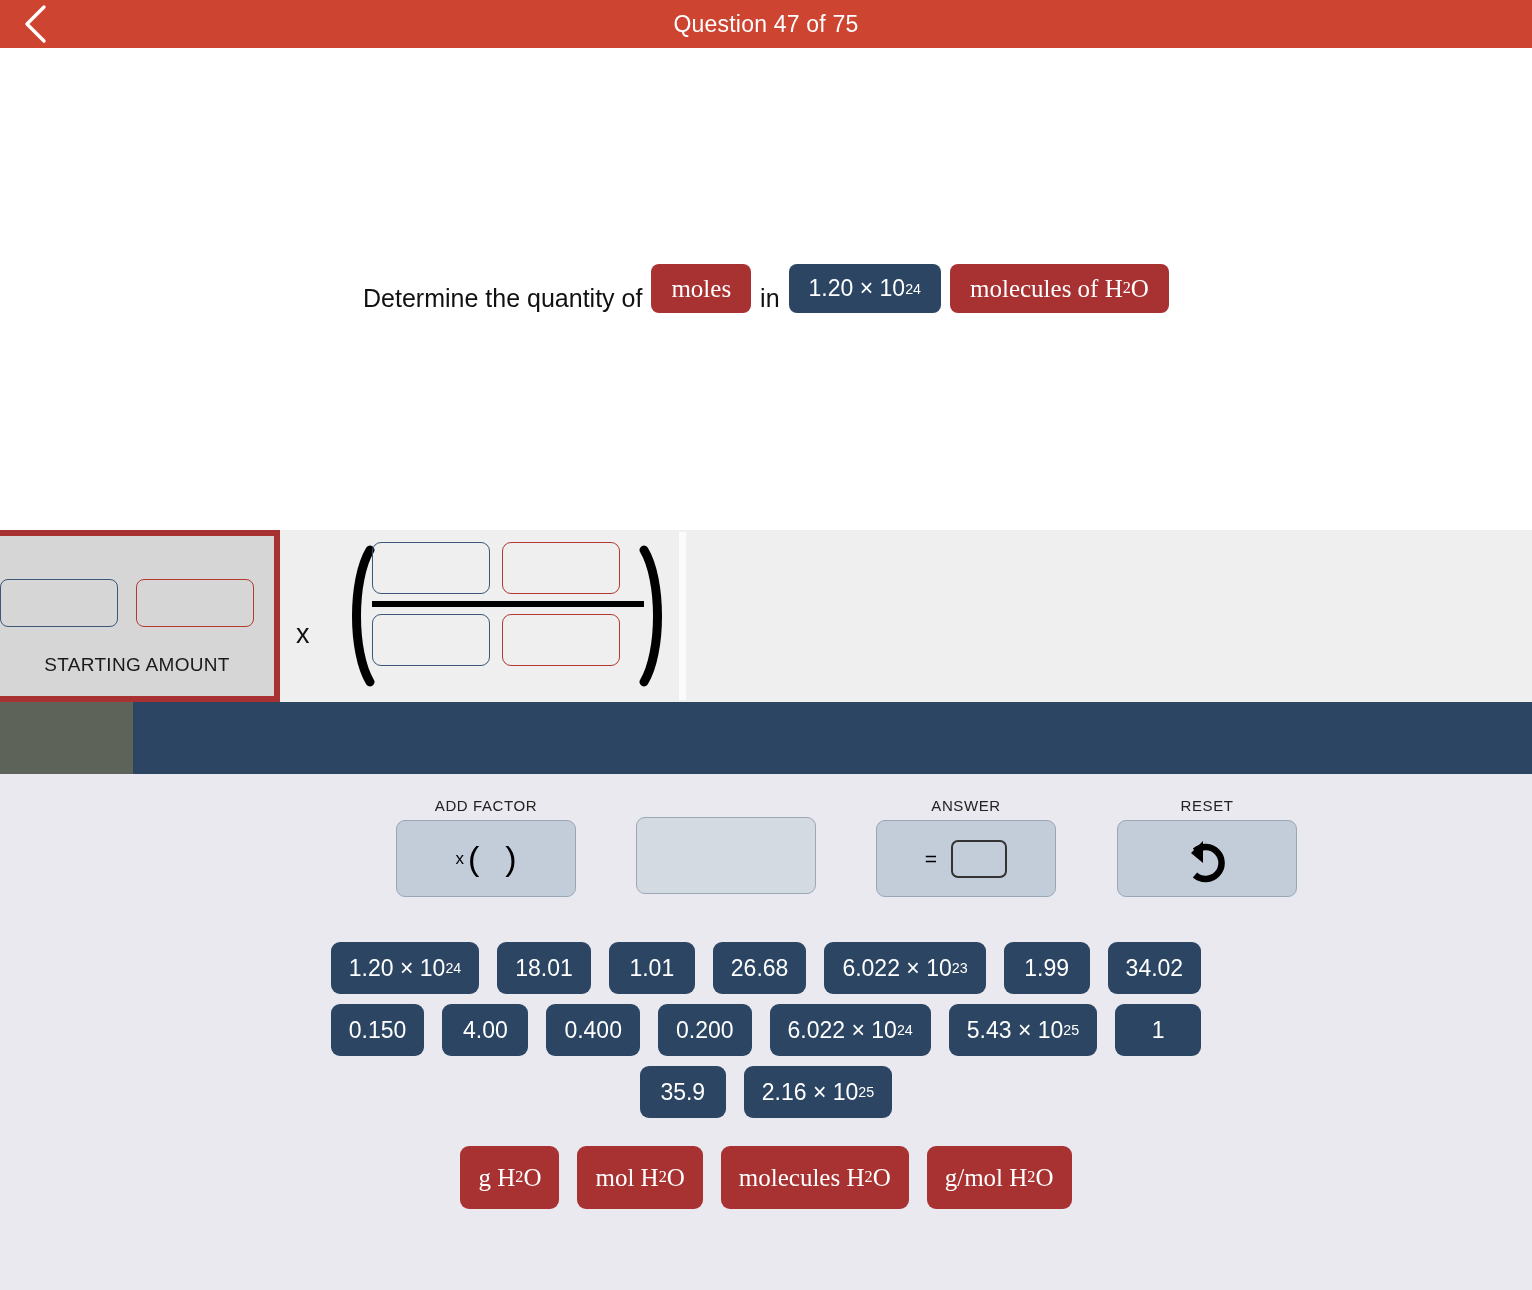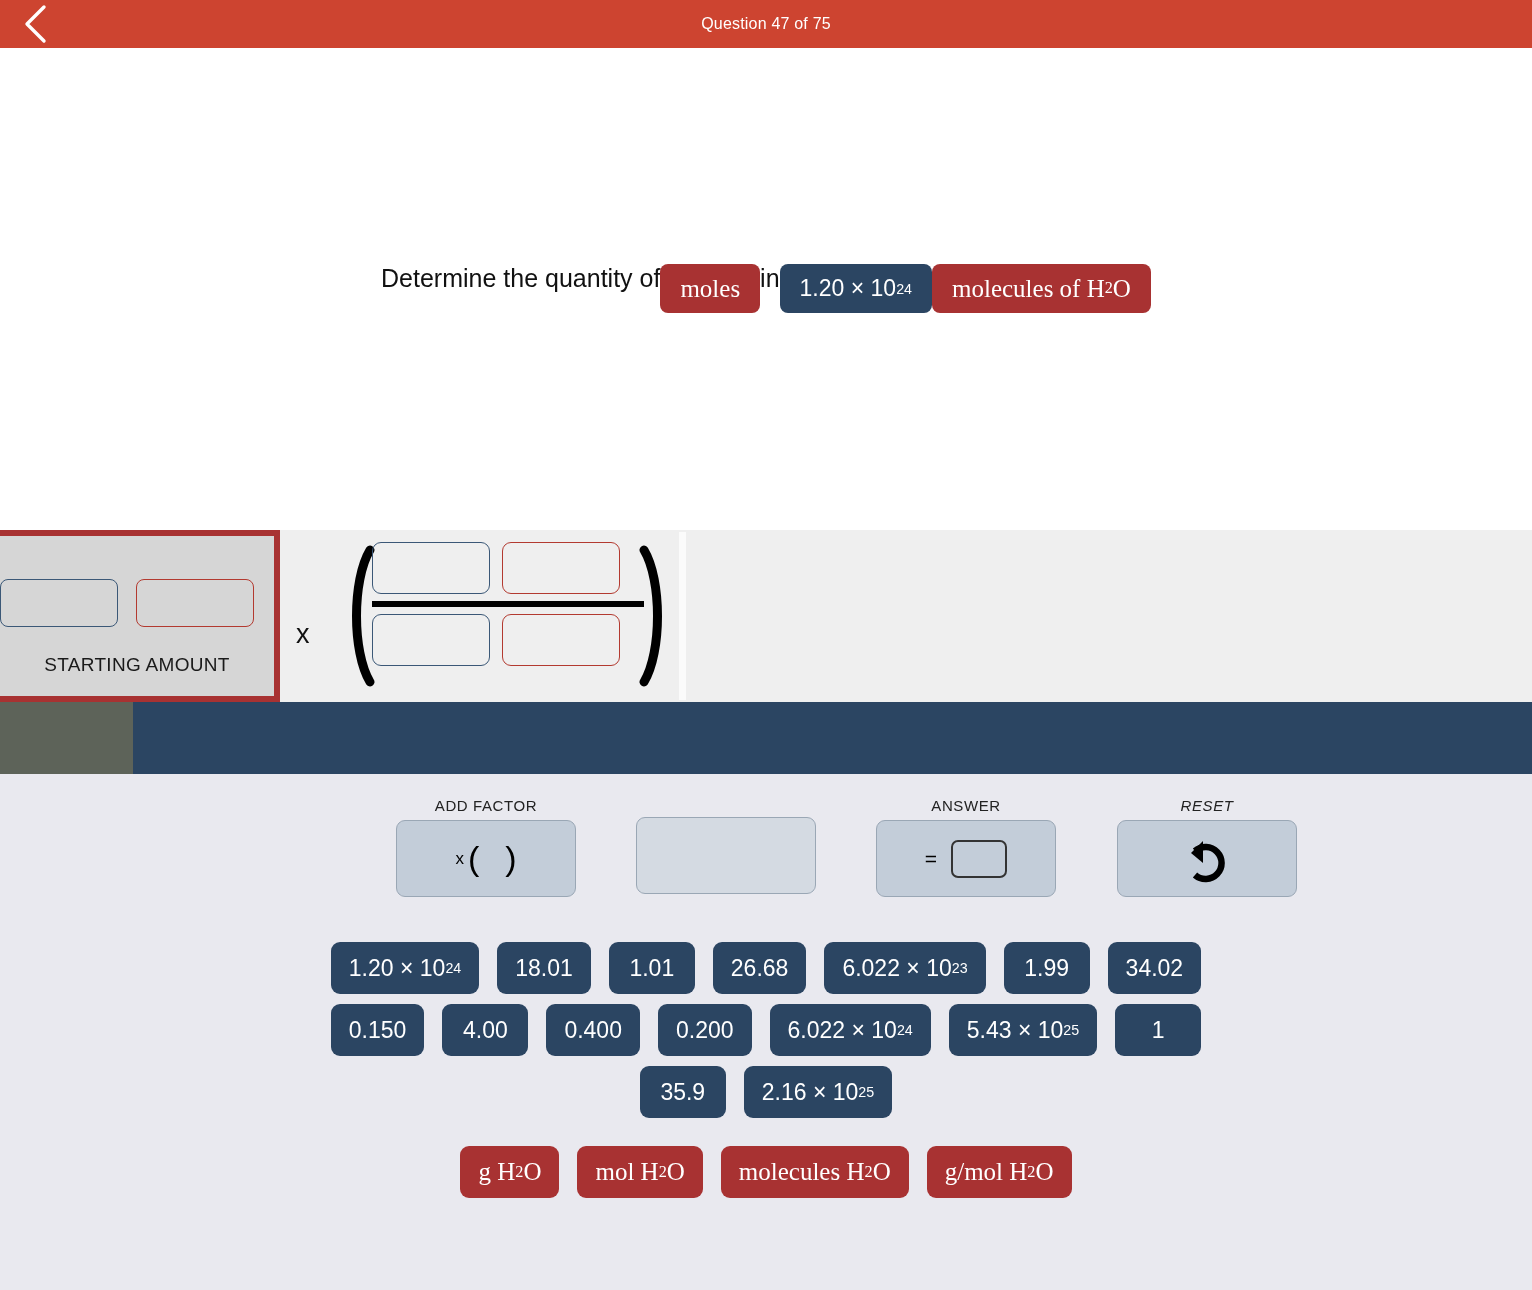--- a/index.html
+++ b/index.html
@@ -11,39 +11,40 @@
   }
 
   
   .header {
     position: absolute; top: 0; left: 0;
     width: 1532px; height: 48px;
     background: #cd4430;
     display: flex; align-items: center; justify-content: center;
   }
   .header-title {
-    color: #ffffff; font-size: 16px; letter-spacing: .2px;
+    color: #ffffff; font-size: 23px; letter-spacing: .2px;
   }
   .back-chevron {
     position: absolute; left: 14px; top: 0px;
     width: 42px; height: 48px;
     display: flex; align-items: center; justify-content: center;
     cursor: pointer;
   }
 
   
   .question-area {
     position: absolute; top: 48px; left: 0;
     width: 1532px; height: 482px;
     background: #ffffff;
   }
   .question-row {
     position: absolute; left: 0; top: 216px;
     width: 1532px;
-    display: flex; align-items: flex-start; justify-content: center;
+    display: flex; align-items: flex-end; justify-content: center;
+    gap: 9px;
   }
   .q-text { font-size: 25px; color: #111; }
   .q-chip {
     border-radius: 8px; color: #fff;
     display: flex; align-items: center; justify-content: center;
     font-family: "Liberation Serif", serif;
     font-size: 25px;
     padding: 0 20px;
     height: 49px;
     white-space: nowrap;
@@ -171,21 +172,21 @@
     height: 52px; border-radius: 9px;
     display: flex; align-items: center; justify-content: center;
     color: #fff; font-size: 23px; padding: 0 18px;
     cursor: pointer; white-space: nowrap;
   }
   .tile.num { background: #2b4562; min-width: 86px; }
   .unit-row { margin-top: 28px; }
   .tile.unit {
     background: #a83232;
     font-family: "Liberation Serif", serif;
-    font-size: 25px; height: 52px; padding: 0 18px;
+    font-size: 25px; height: 63px; padding: 0 18px;
   }
 </style>
 </head>
 <body>
 
 <div class="header">
   <div class="back-chevron">
     <svg width="26" height="40" viewBox="0 0 26 40">
       <path d="M22 3 L5 20 L22 37" fill="none" stroke="#ffffff" stroke-width="3.4" stroke-linecap="round" stroke-linejoin="round"></path>
     </svg>
@@ -270,21 +271,21 @@
   <div class="tool-group" style="left:876px; top:23px;">
     <div class="tool-label">ANSWER</div>
     <div class="tool-btn" style="width:180px;height:77px;">
       <div class="answer-glyph">
         <span class="answer-eq">=</span>
         <span class="answer-box"></span>
       </div>
     </div>
   </div>
 
-  <div class="tool-group" style="left:1117px; top:23px;font-style:italic;">
+  <div class="tool-group" style="left:1117px; top:23px;">
     <div class="tool-label">RESET</div>
     <div class="tool-btn" style="width:180px;height:77px;">
       <svg width="52" height="52" viewBox="0 0 52 52">
         <path d="M14 18 A16 16 0 1 1 14 42" fill="none" stroke="#000" stroke-width="6.5" stroke-linecap="butt"></path>
         <path d="M22 8 L10 20 L22 30 Z" fill="#000"></path>
       </svg>
     </div>
   </div>
 
   <div class="tile-rows">

